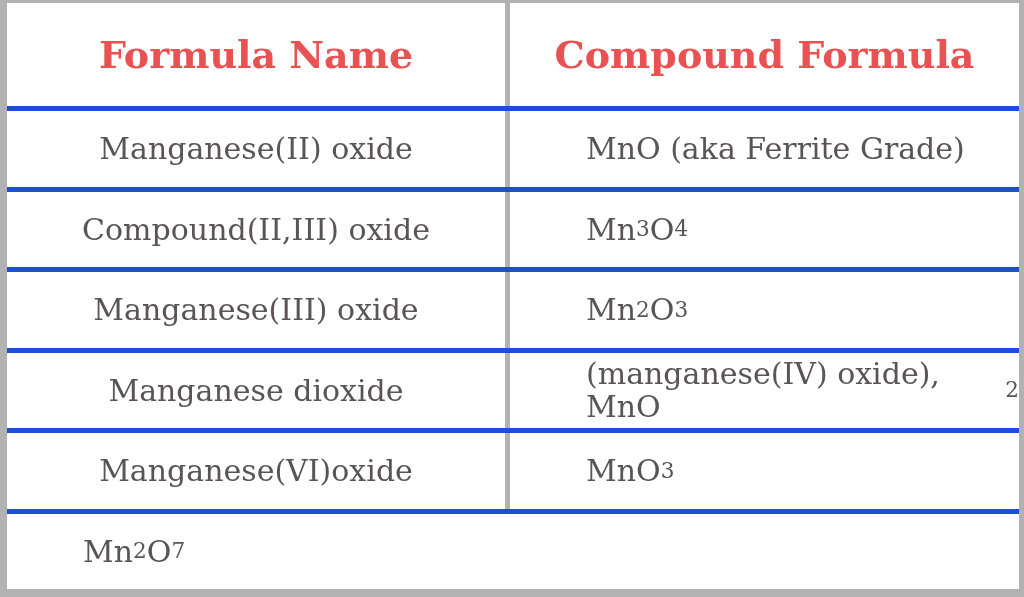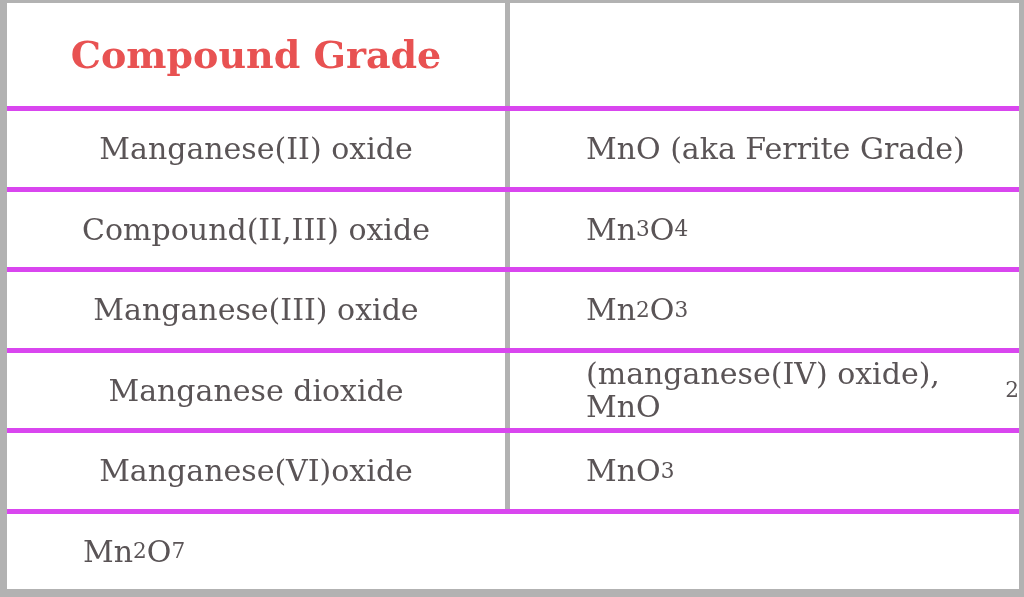--- a/index.html
+++ b/index.html
@@ -15,21 +15,21 @@
     border-color: #b2b2b2;
     border-width: 3px 5px 8px 7px;
     background: #ffffff;
     display: flex;
     flex-direction: column;
     font-family: "DejaVu Serif", "Liberation Serif", serif;
   }
   .t-row {
     display: flex;
     flex: 1;
-    border-top: 5px solid #d946ef;
+    border-top: 5px solid #1d4ed8;
     min-height: 0;
   }
   .t-row.header {
     flex: 0 0 103px;
     border-top: none;
   }
   .cell {
     display: flex;
     align-items: center;
     box-sizing: border-box;
@@ -62,21 +62,22 @@
     line-height: 0;
     vertical-align: -0.28em;
   }
 </style>
 </head>
 <body>
 
 <div class="table-wrap">
 
   <div class="t-row header">
-    <div class="cell name">Compound Grade</div>
+    <div class="cell name">Formula Name</div>
+    <div class="cell formula">Compound Formula</div>
   </div>
 
   <div class="t-row">
     <div class="cell name">Manganese(II) oxide</div>
     <div class="cell formula">MnO (aka Ferrite Grade)</div>
   </div>
 
   <div class="t-row">
     <div class="cell name">Compound(II,III) oxide</div>
     <div class="cell formula">Mn<sub>3</sub>O<sub>4</sub></div>

